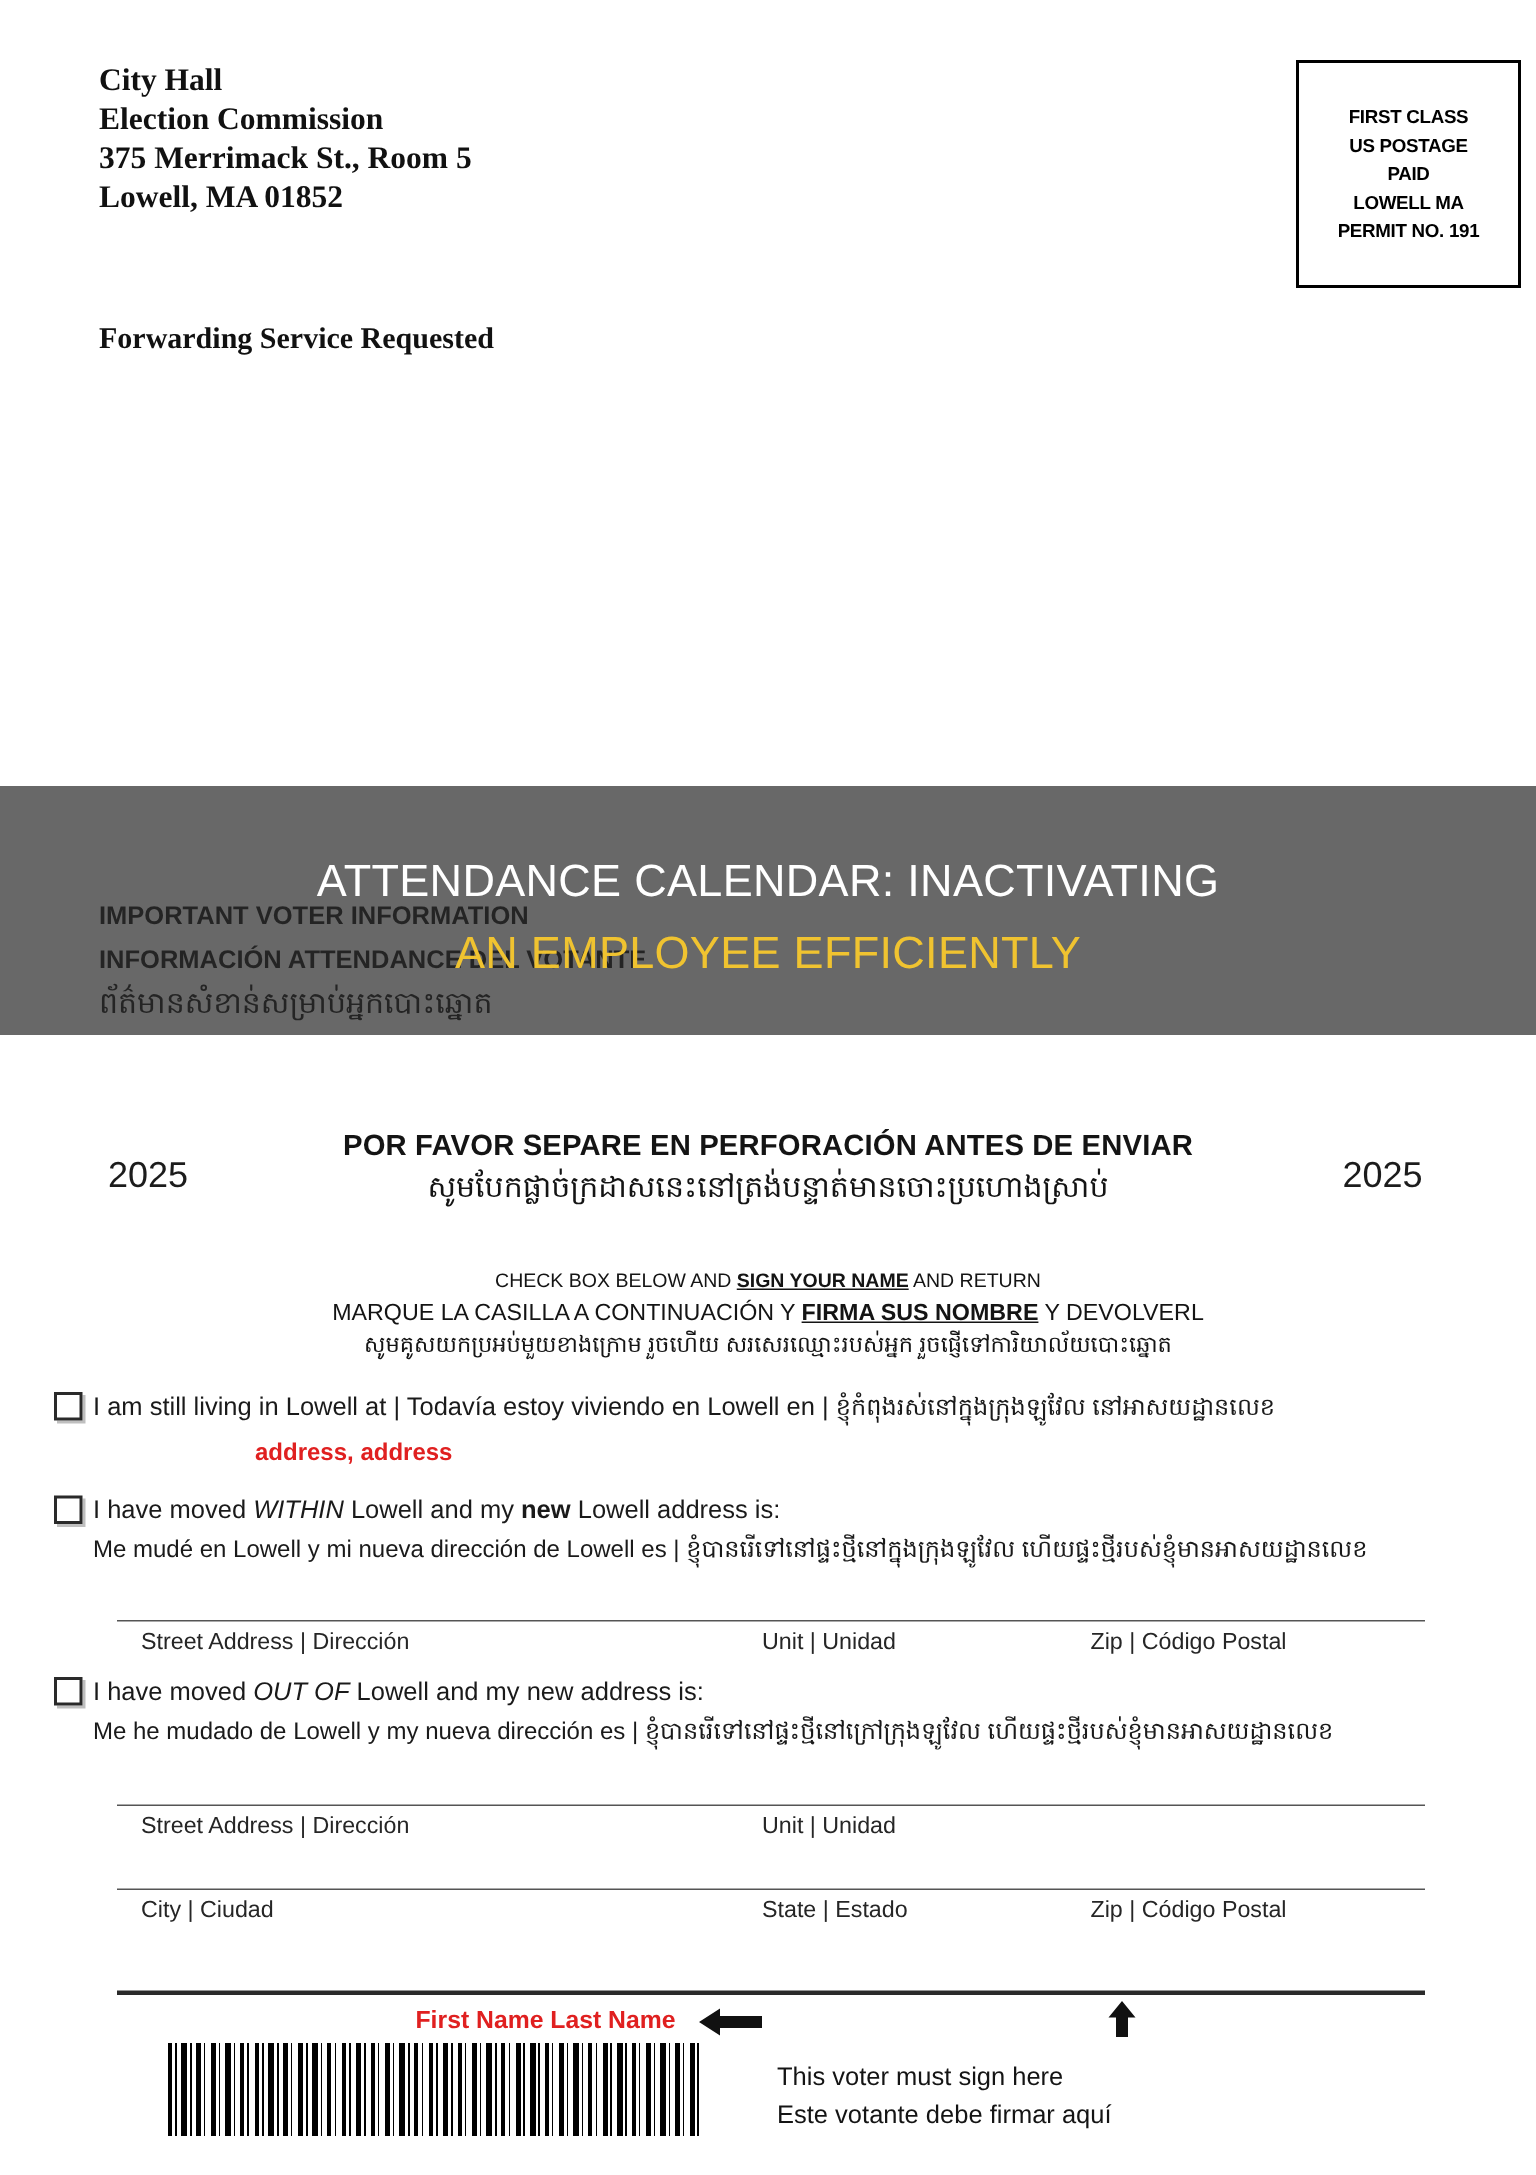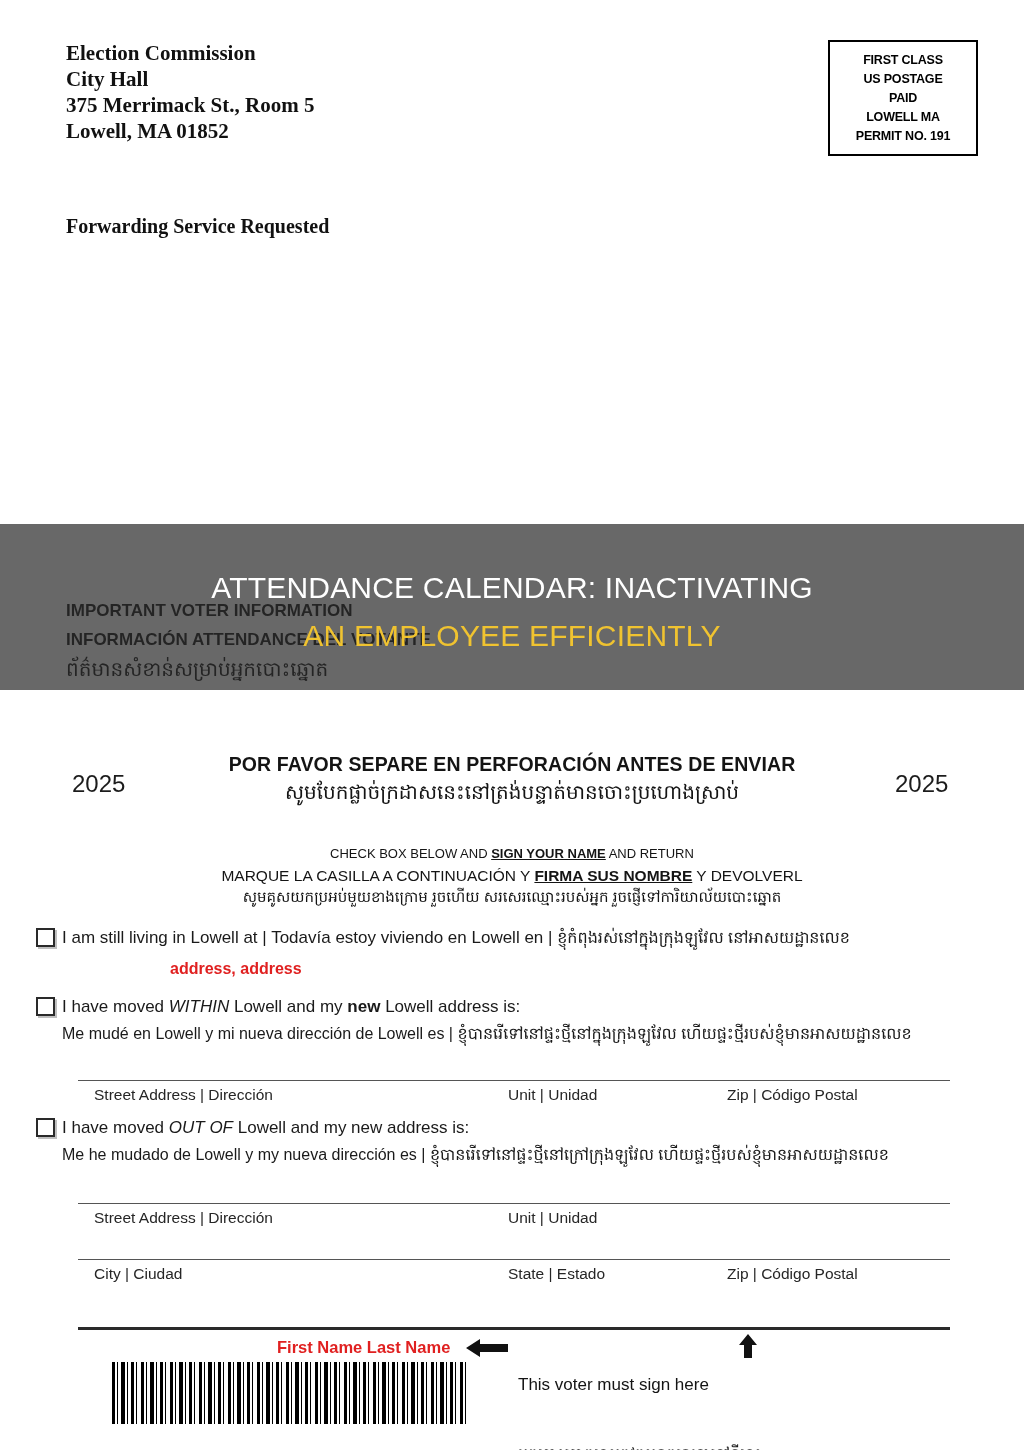--- a/index.html
+++ b/index.html
@@ -35,24 +35,24 @@
     top: 215px;
     font-family: "Liberation Serif", serif;
     font-weight: bold;
     font-size: 20px;
     color: #111;
   }
 
   
   .permit-box {
     position: absolute;
-    left: 828px;
+    left: 864px;
     top: 40px;
     width: 150px;
-    height: 116px;
+    height: 152px;
     border: 2.5px solid #000;
     background: #fff;
     box-sizing: border-box;
     display: flex;
     flex-direction: column;
     align-items: center;
     justify-content: center;
     gap: 2px;
     padding: 4px 0;
   }
@@ -272,22 +272,22 @@
         #000 15px, #000 16px, #fff 16px, #fff 19px,
         #000 19px, #000 22px, #fff 22px, #fff 24px,
         #000 24px, #000 25px, #fff 25px, #fff 29px
       );
   }
 </style>
 </head>
 <body>
 
 <div class="return-address">
+  <div>City Hall</div>
   <div>Election Commission</div>
-  <div>City Hall</div>
   <div>375 Merrimack St., Room 5</div>
   <div>Lowell, MA 01852</div>
 </div>
 
 <div class="forwarding">Forwarding Service Requested</div>
 
 <div class="permit-box">
   <div class="line">FIRST CLASS</div>
   <div class="line">US POSTAGE</div>
   <div class="line">PAID</div>
@@ -352,20 +352,21 @@
 <div class="sig-name">First Name Last Name</div>
 
 <div class="arrow-left">
   <svg width="42" height="20" viewBox="0 0 42 20">
     <polygon points="0,10 14,1 14,6 42,6 42,14 14,14 14,19" fill="#111"></polygon>
   </svg>
 </div>
 
 <div class="sig-note">
   <div class="s1">This voter must sign here</div>
+  <div class="s2">Este votante debe firmar aquí</div>
   <div class="s3">អ្នកបោះឆ្នោតនេះត្រូវចុះហត្ថលេខានៅទីនេះ</div>
 </div>
 
 <div class="arrow-up">
   <svg width="20" height="24" viewBox="0 0 20 24">
     <polygon points="10,0 19,11 14,11 14,24 6,24 6,11 1,11" fill="#111"></polygon>
   </svg>
 </div>
 
 <div class="barcode"></div>

